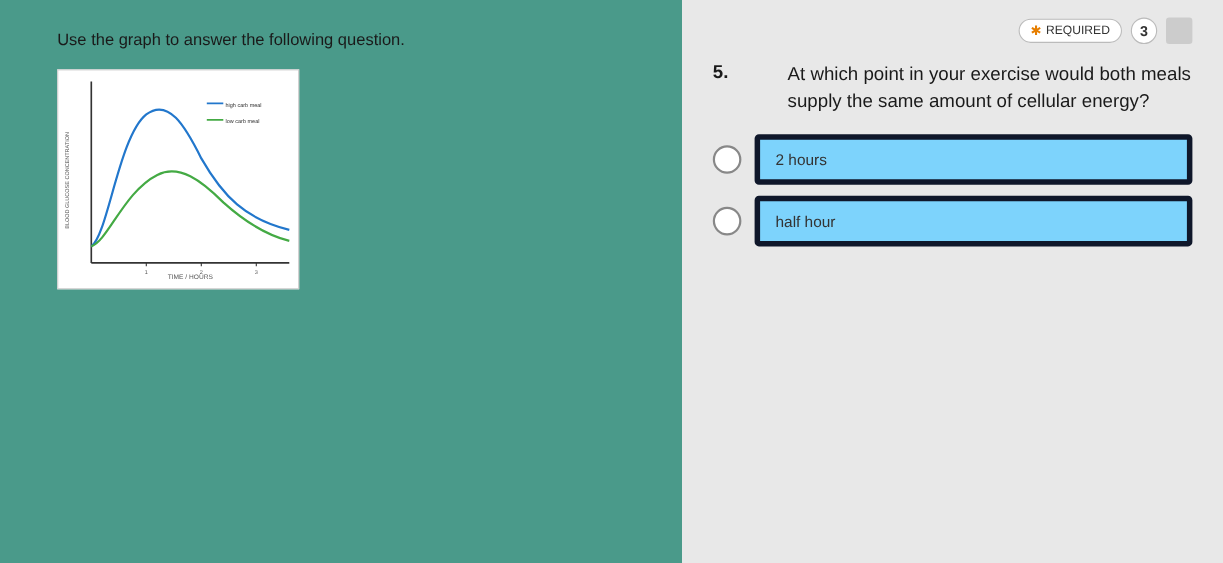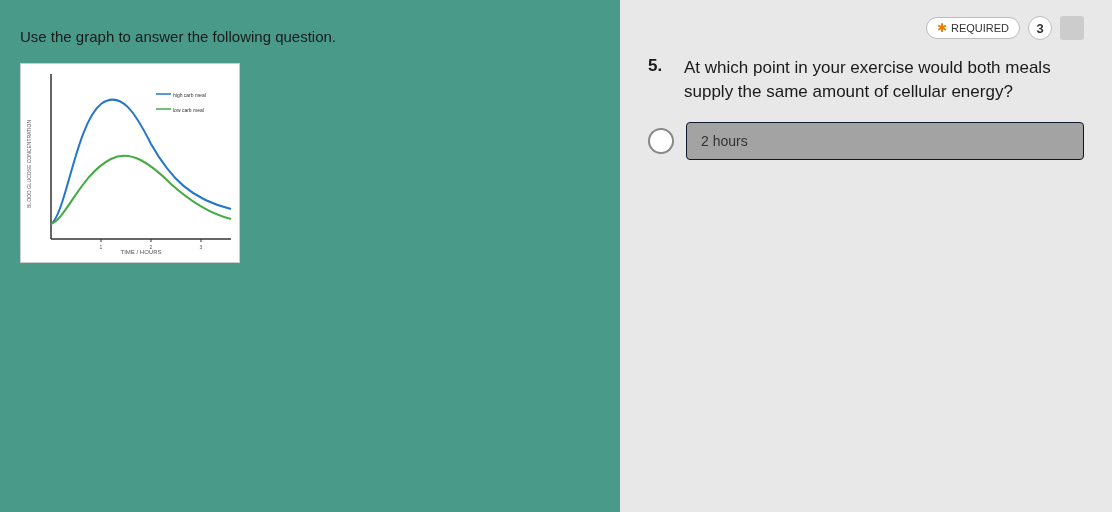--- a/index.html
+++ b/index.html
@@ -10,21 +10,21 @@
       width: 1112px;
       height: 512px;
       overflow: hidden;
       display: flex;
       align-items: stretch;
     }
 
     .left-panel {
       width: 620px;
       background: #4a9a8a;
-      padding: 28px 20px;
+      padding: 28px 52px;
       display: flex;
       flex-direction: column;
       gap: 18px;
     }
 
     .instruction-text {
       font-size: 15px;
       color: #1a1a1a;
       font-weight: 400;
     }
@@ -105,20 +105,21 @@
       font-weight: 600;
       color: #1a1a1a;
       min-width: 24px;
     }
 
     .question-text {
       font-size: 17px;
       color: #1a1a1a;
       line-height: 1.4;
       font-weight: 400;
+      margin-left: 32px;
     }
 
     .options-list {
       display: flex;
       flex-direction: column;
       gap: 10px;
     }
 
     .option-row {
       display: flex;
@@ -146,22 +147,22 @@
 
     .radio-inner {
       width: 10px;
       height: 10px;
       border-radius: 50%;
       background: white;
     }
 
     .option-box {
       flex: 1;
-      background: #a3a3a3;
-      border: 1px solid #0f172a;
+      background: #7dd3fc;
+      border: 5px solid #0f172a;
       border-radius: 4px;
       padding: 10px 14px;
       font-size: 14px;
       color: #333;
     }
   </style>
 </head>
 <body>
 
 <div class="left-panel">
@@ -214,15 +215,19 @@
   </div>
 
   <div class="options-list">
 
     <div class="option-row">
       <div class="radio-outer"></div>
       <div class="option-box">2 hours</div>
     </div>
 
 
+    <div class="option-row">
+      <div class="radio-outer"></div>
+      <div class="option-box">half hour</div>
+    </div>
 
   </div>
 </div>
 
 </body></html>

